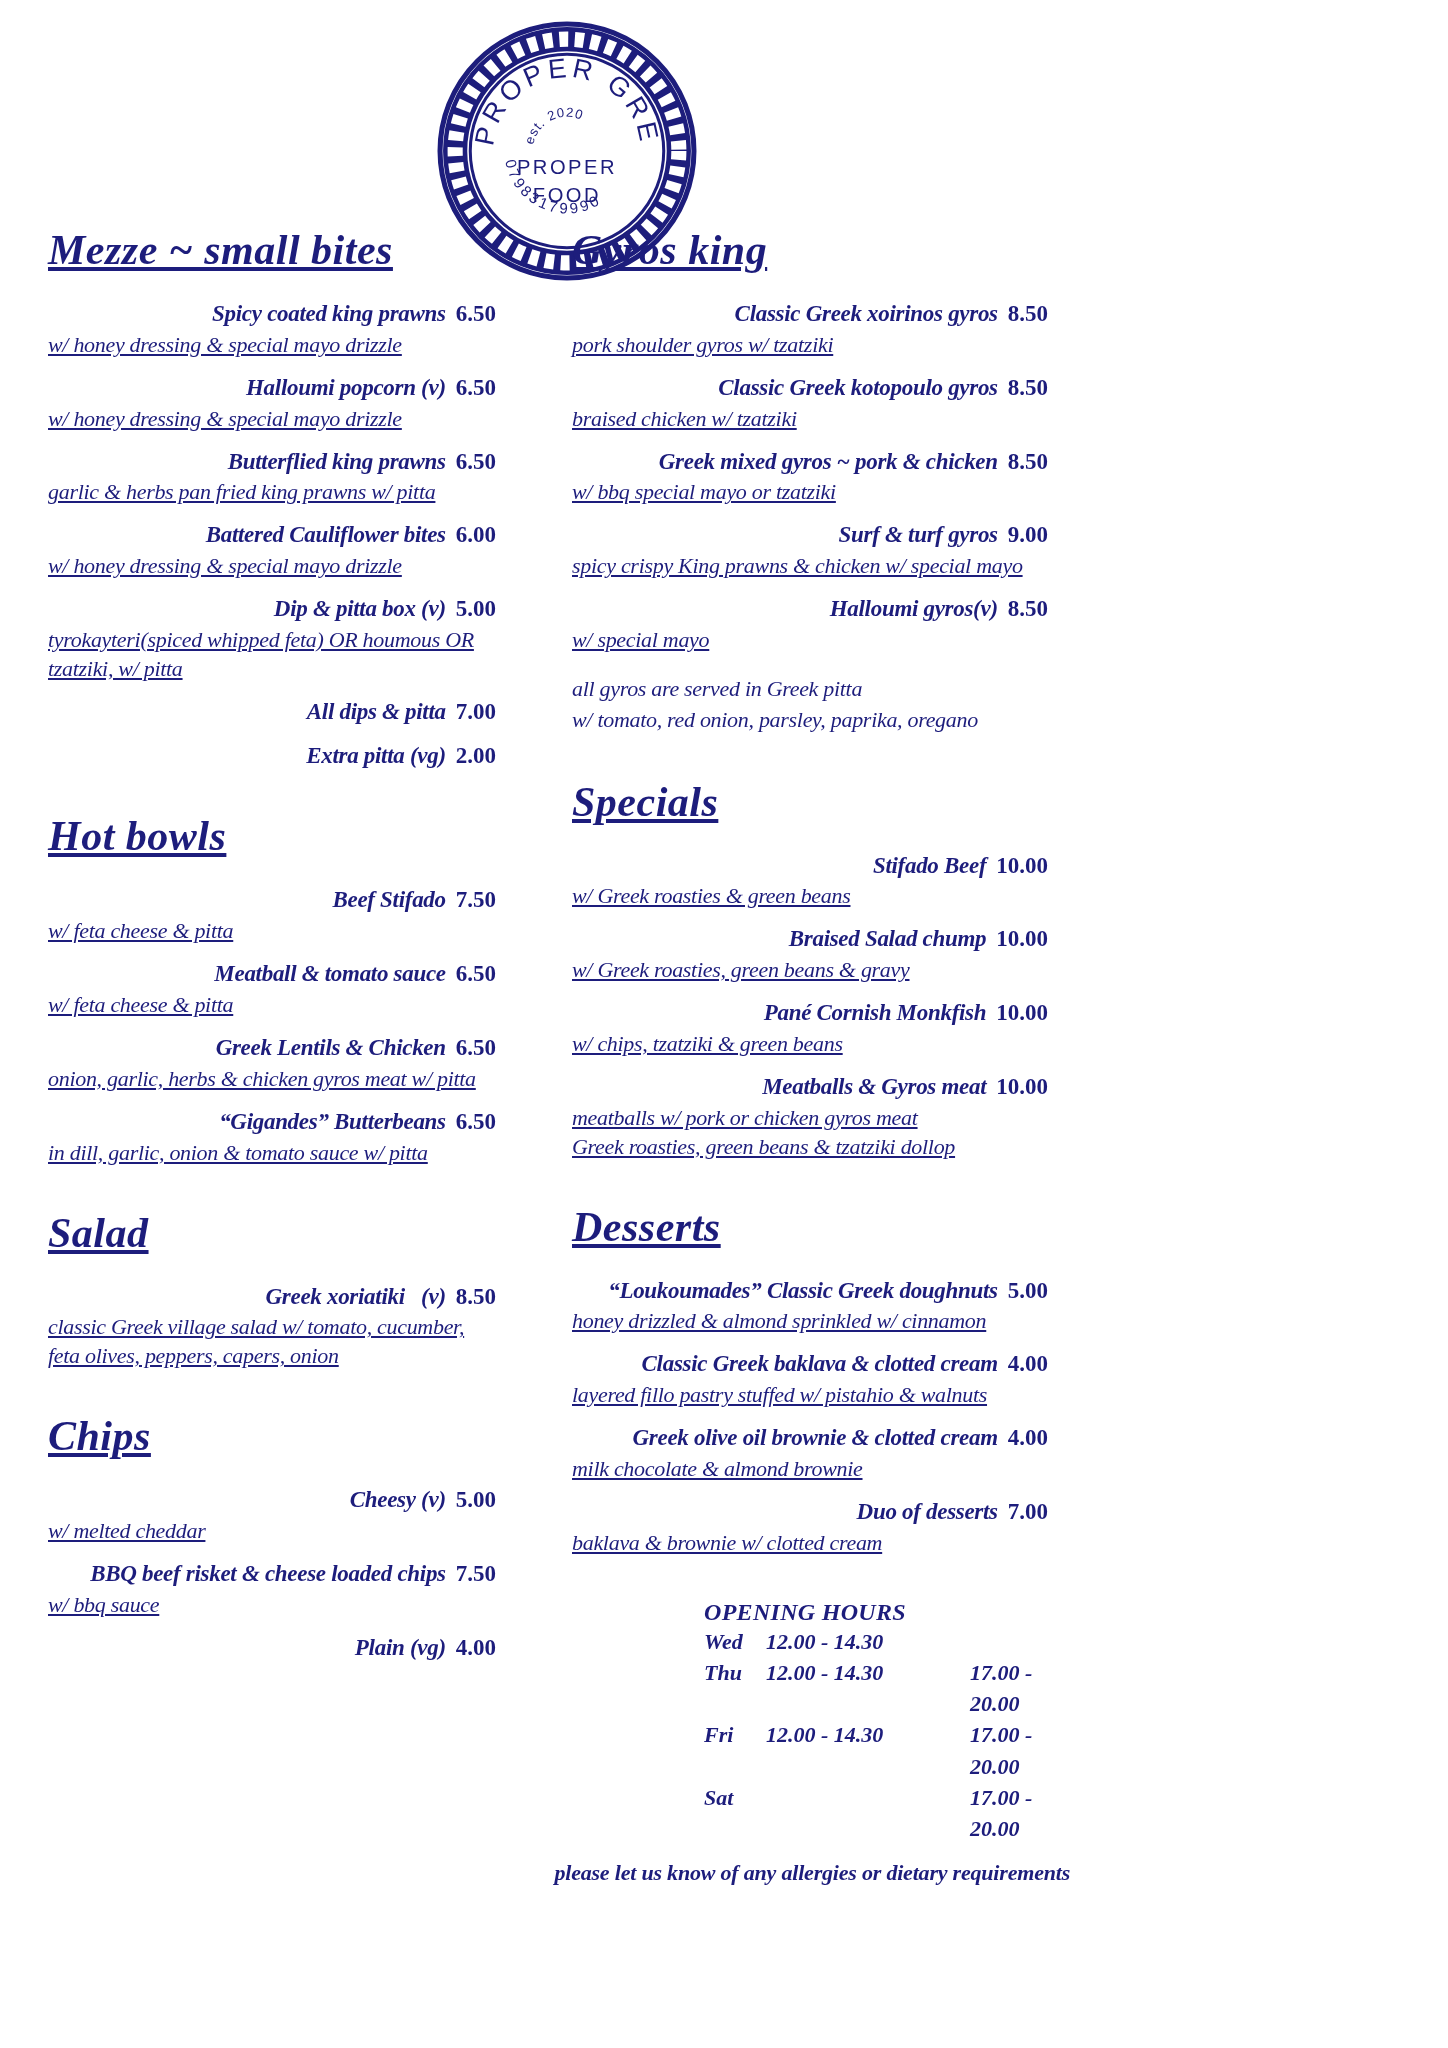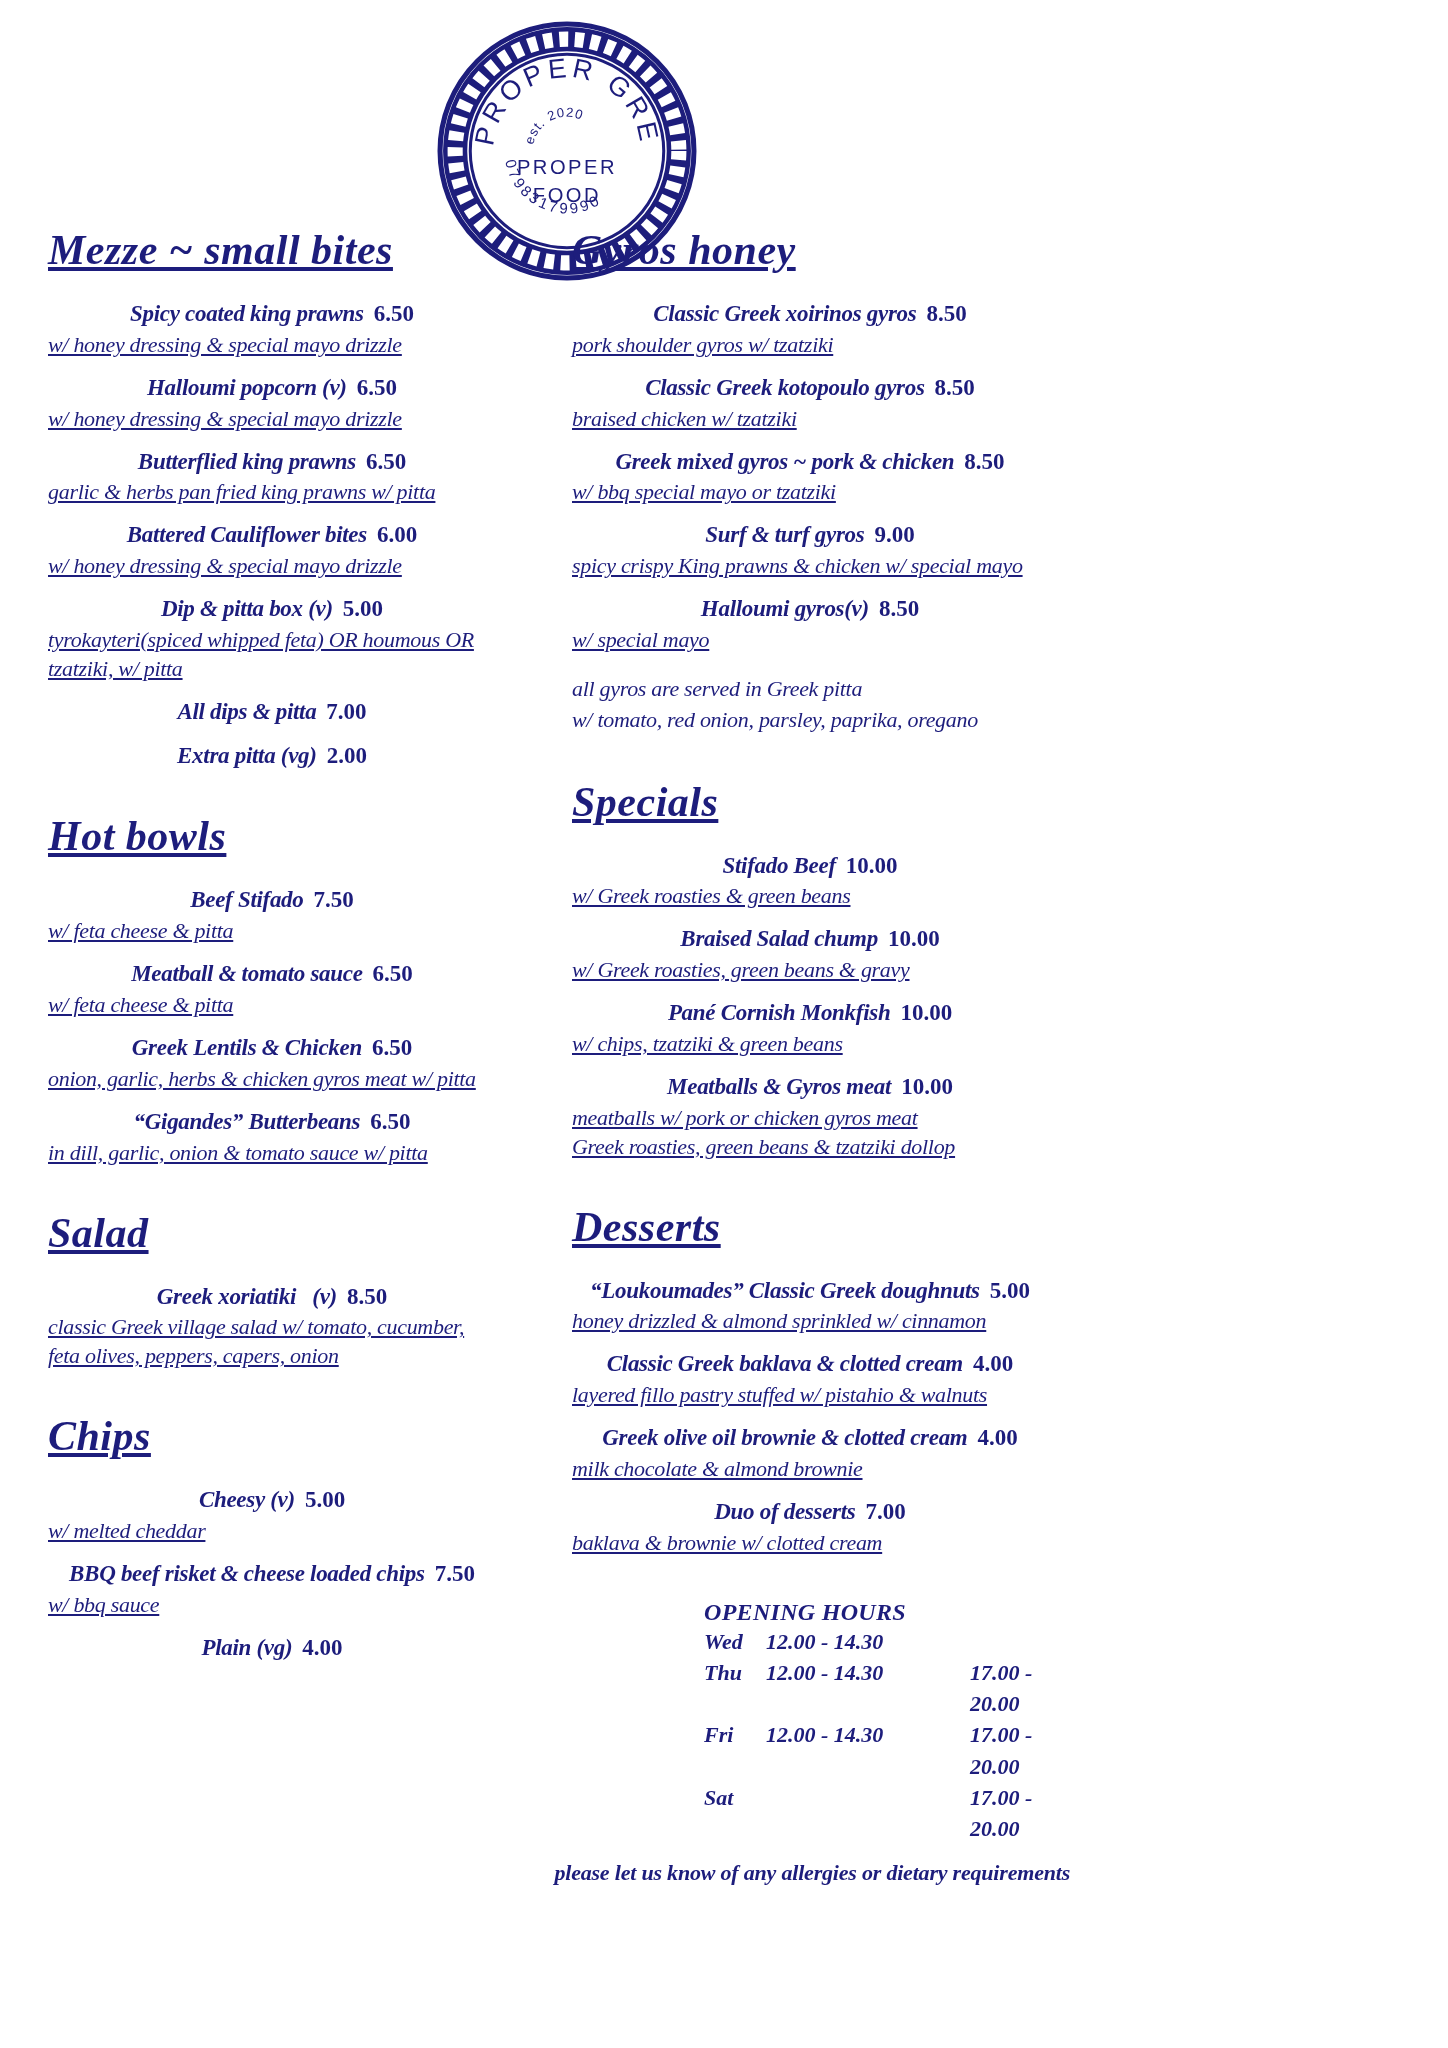--- a/index.html
+++ b/index.html
@@ -16,21 +16,21 @@
   .col-left  { left:48px;  width:448px; }
   .col-right { left:572px; width:476px; }
 
   .section-heading {
     font-size:42px; font-weight:bold; font-style:italic;
     text-align:left; margin:42px 0 26px; letter-spacing:0.5px;text-decoration:underline;
   }
   .col > .section-heading:first-child { margin-top:0; }
 
   .menu-item { margin-bottom:15px; }
-  .item-row { display:flex; justify-content:center; align-items:baseline; gap:10px; }
+  .item-row { display:flex; justify-content:flex-end; align-items:baseline; gap:10px; }
   .item-name {
     font-size:23px; font-weight:bold; font-style:italic;
     letter-spacing:-0.3px; line-height:1.25;
   }
   .item-price { font-size:23px; font-weight:bold; white-space:nowrap; }
   .item-desc {
     font-size:22px; font-style:italic; letter-spacing:-0.3px;
     line-height:1.32; white-space:pre-line; margin-top:1px;text-decoration:underline;
   }
   .section-note {
@@ -182,21 +182,21 @@
         <div class="item-desc">w/ bbq sauce</div>
       </div>
       <div class="menu-item">
         <div class="item-row">
           <span class="item-name">Plain (vg)</span>
           <span class="item-price">4.00</span>
         </div>
       </div>
     </div>
   <div class="col col-right" id="col-right">
-      <div class="section-heading">Gyros honey</div>
+      <div class="section-heading">Gyros king</div>
       <div class="menu-item">
         <div class="item-row">
           <span class="item-name">Classic Greek xoirinos gyros</span>
           <span class="item-price">8.50</span>
         </div>
         <div class="item-desc">pork shoulder gyros w/ tzatziki</div>
       </div>
       <div class="menu-item">
         <div class="item-row">
           <span class="item-name">Classic Greek kotopoulo gyros</span>

